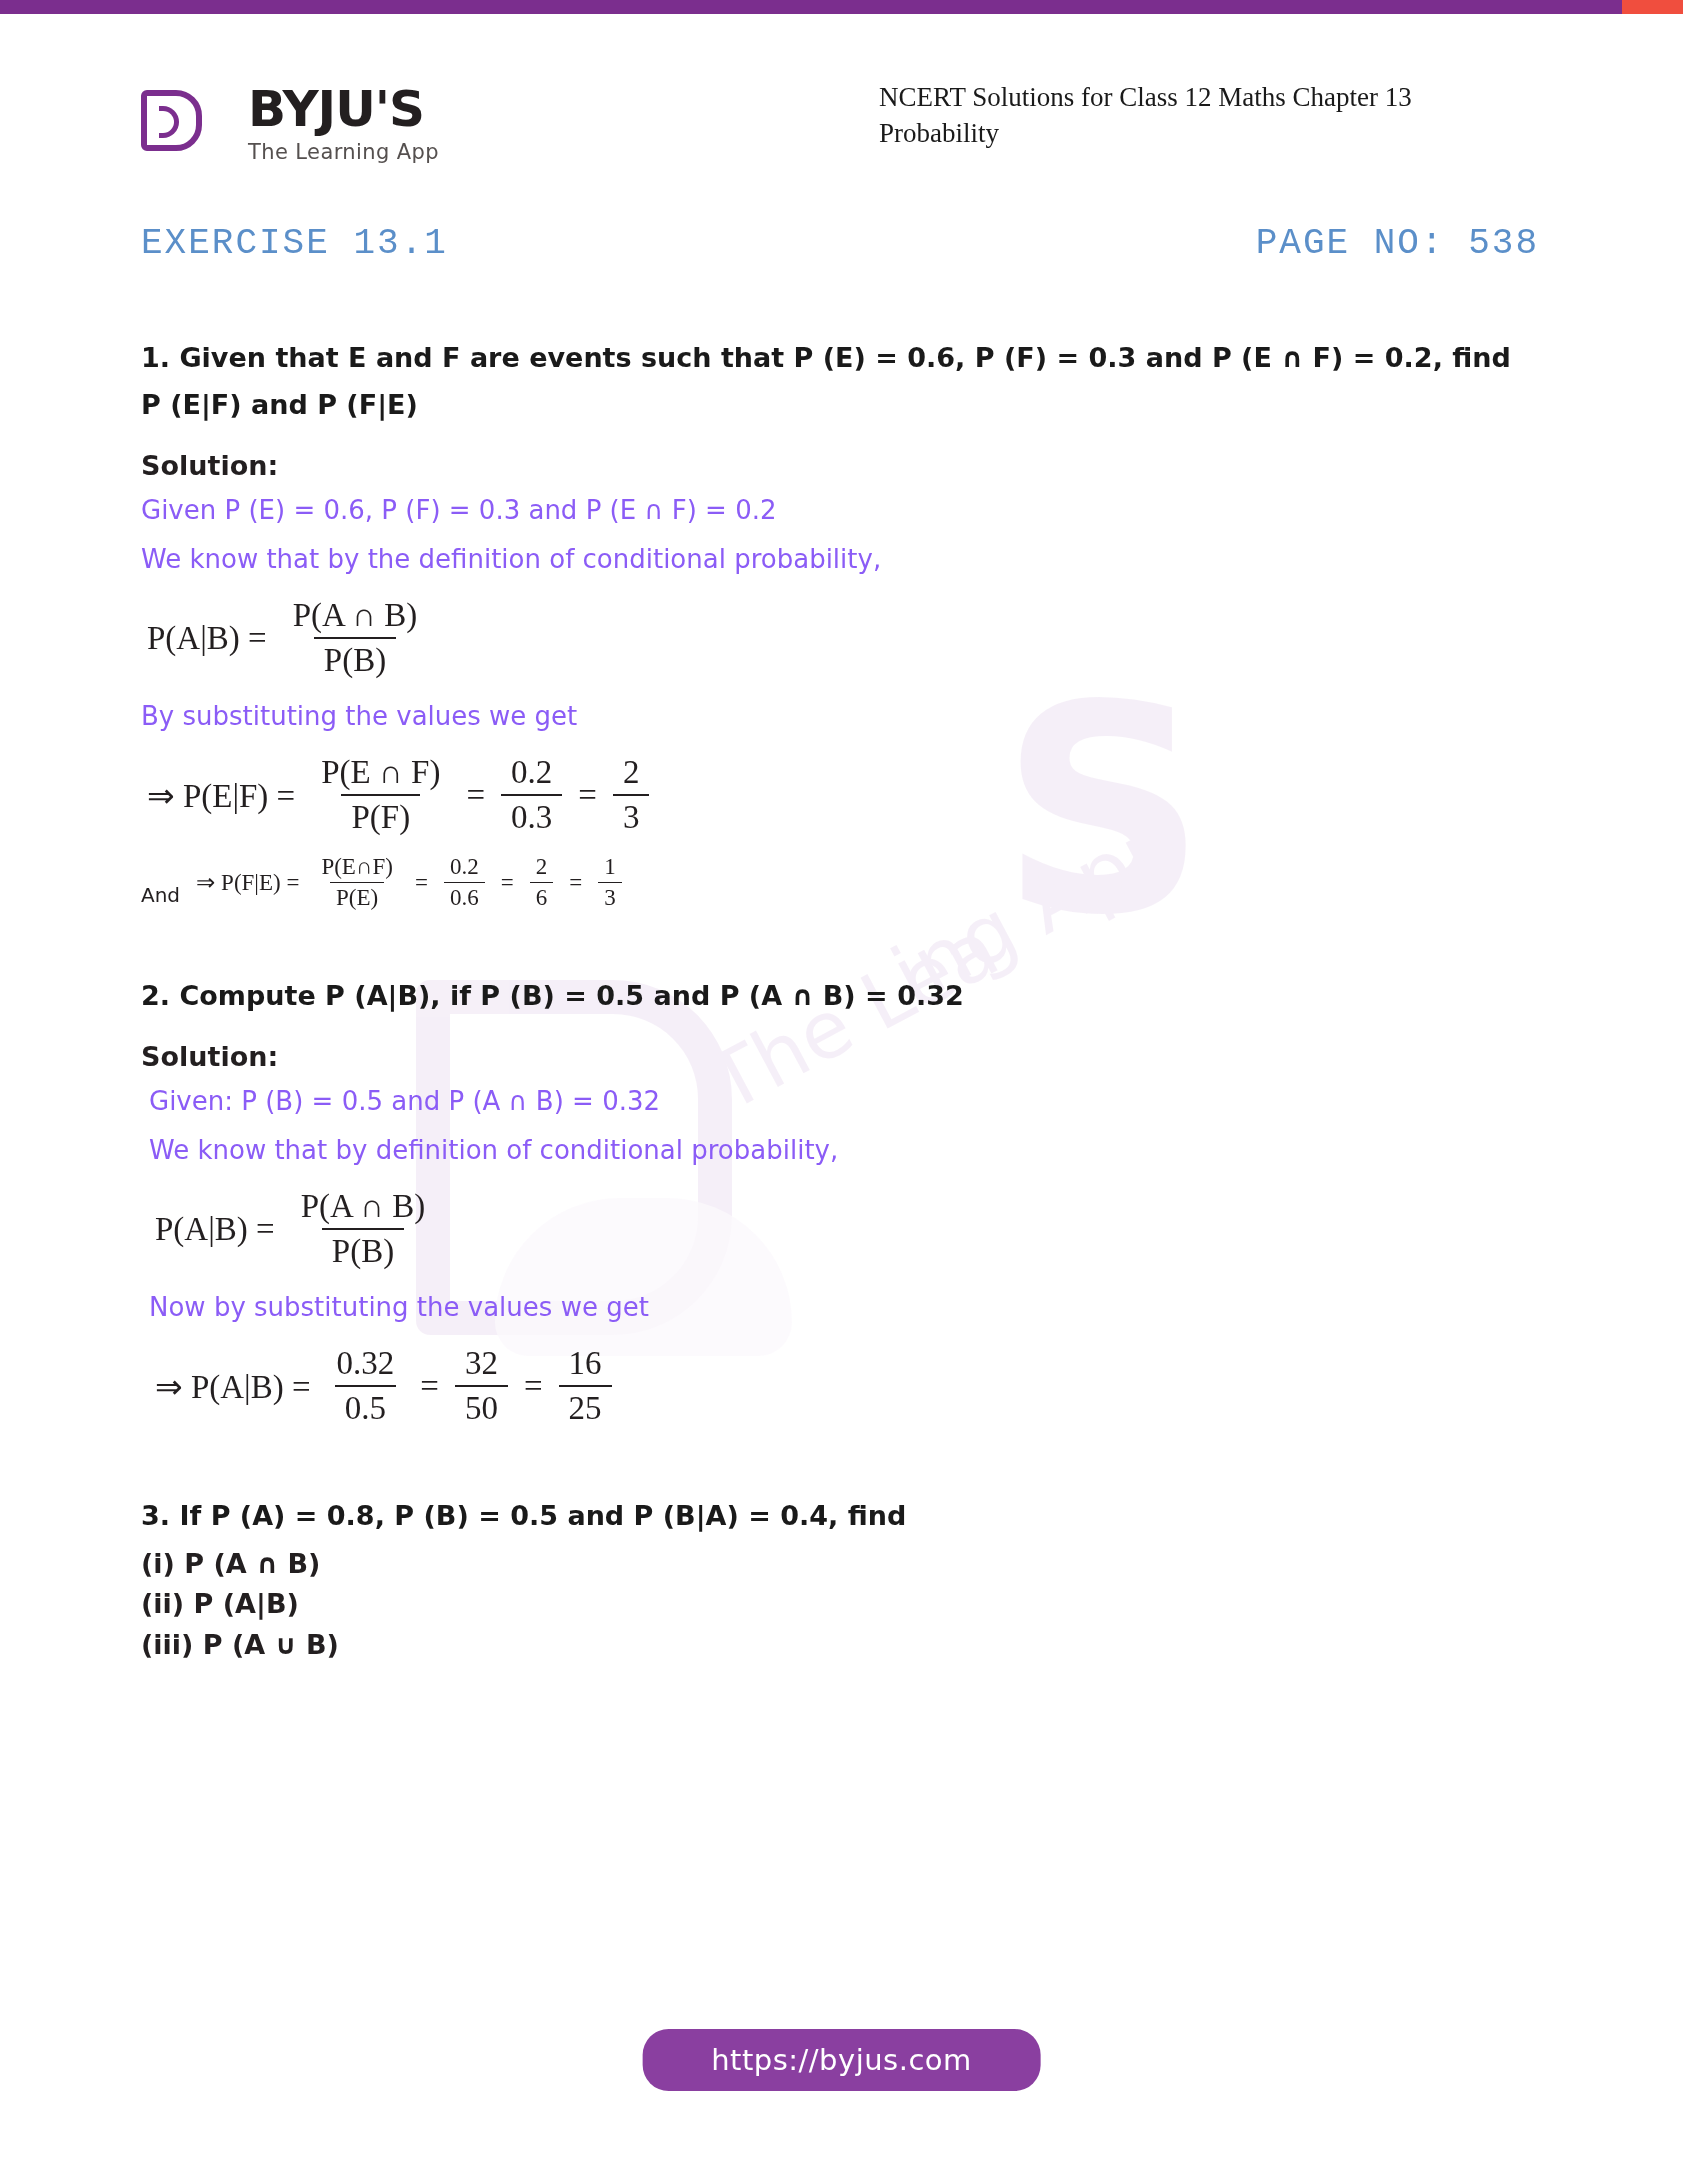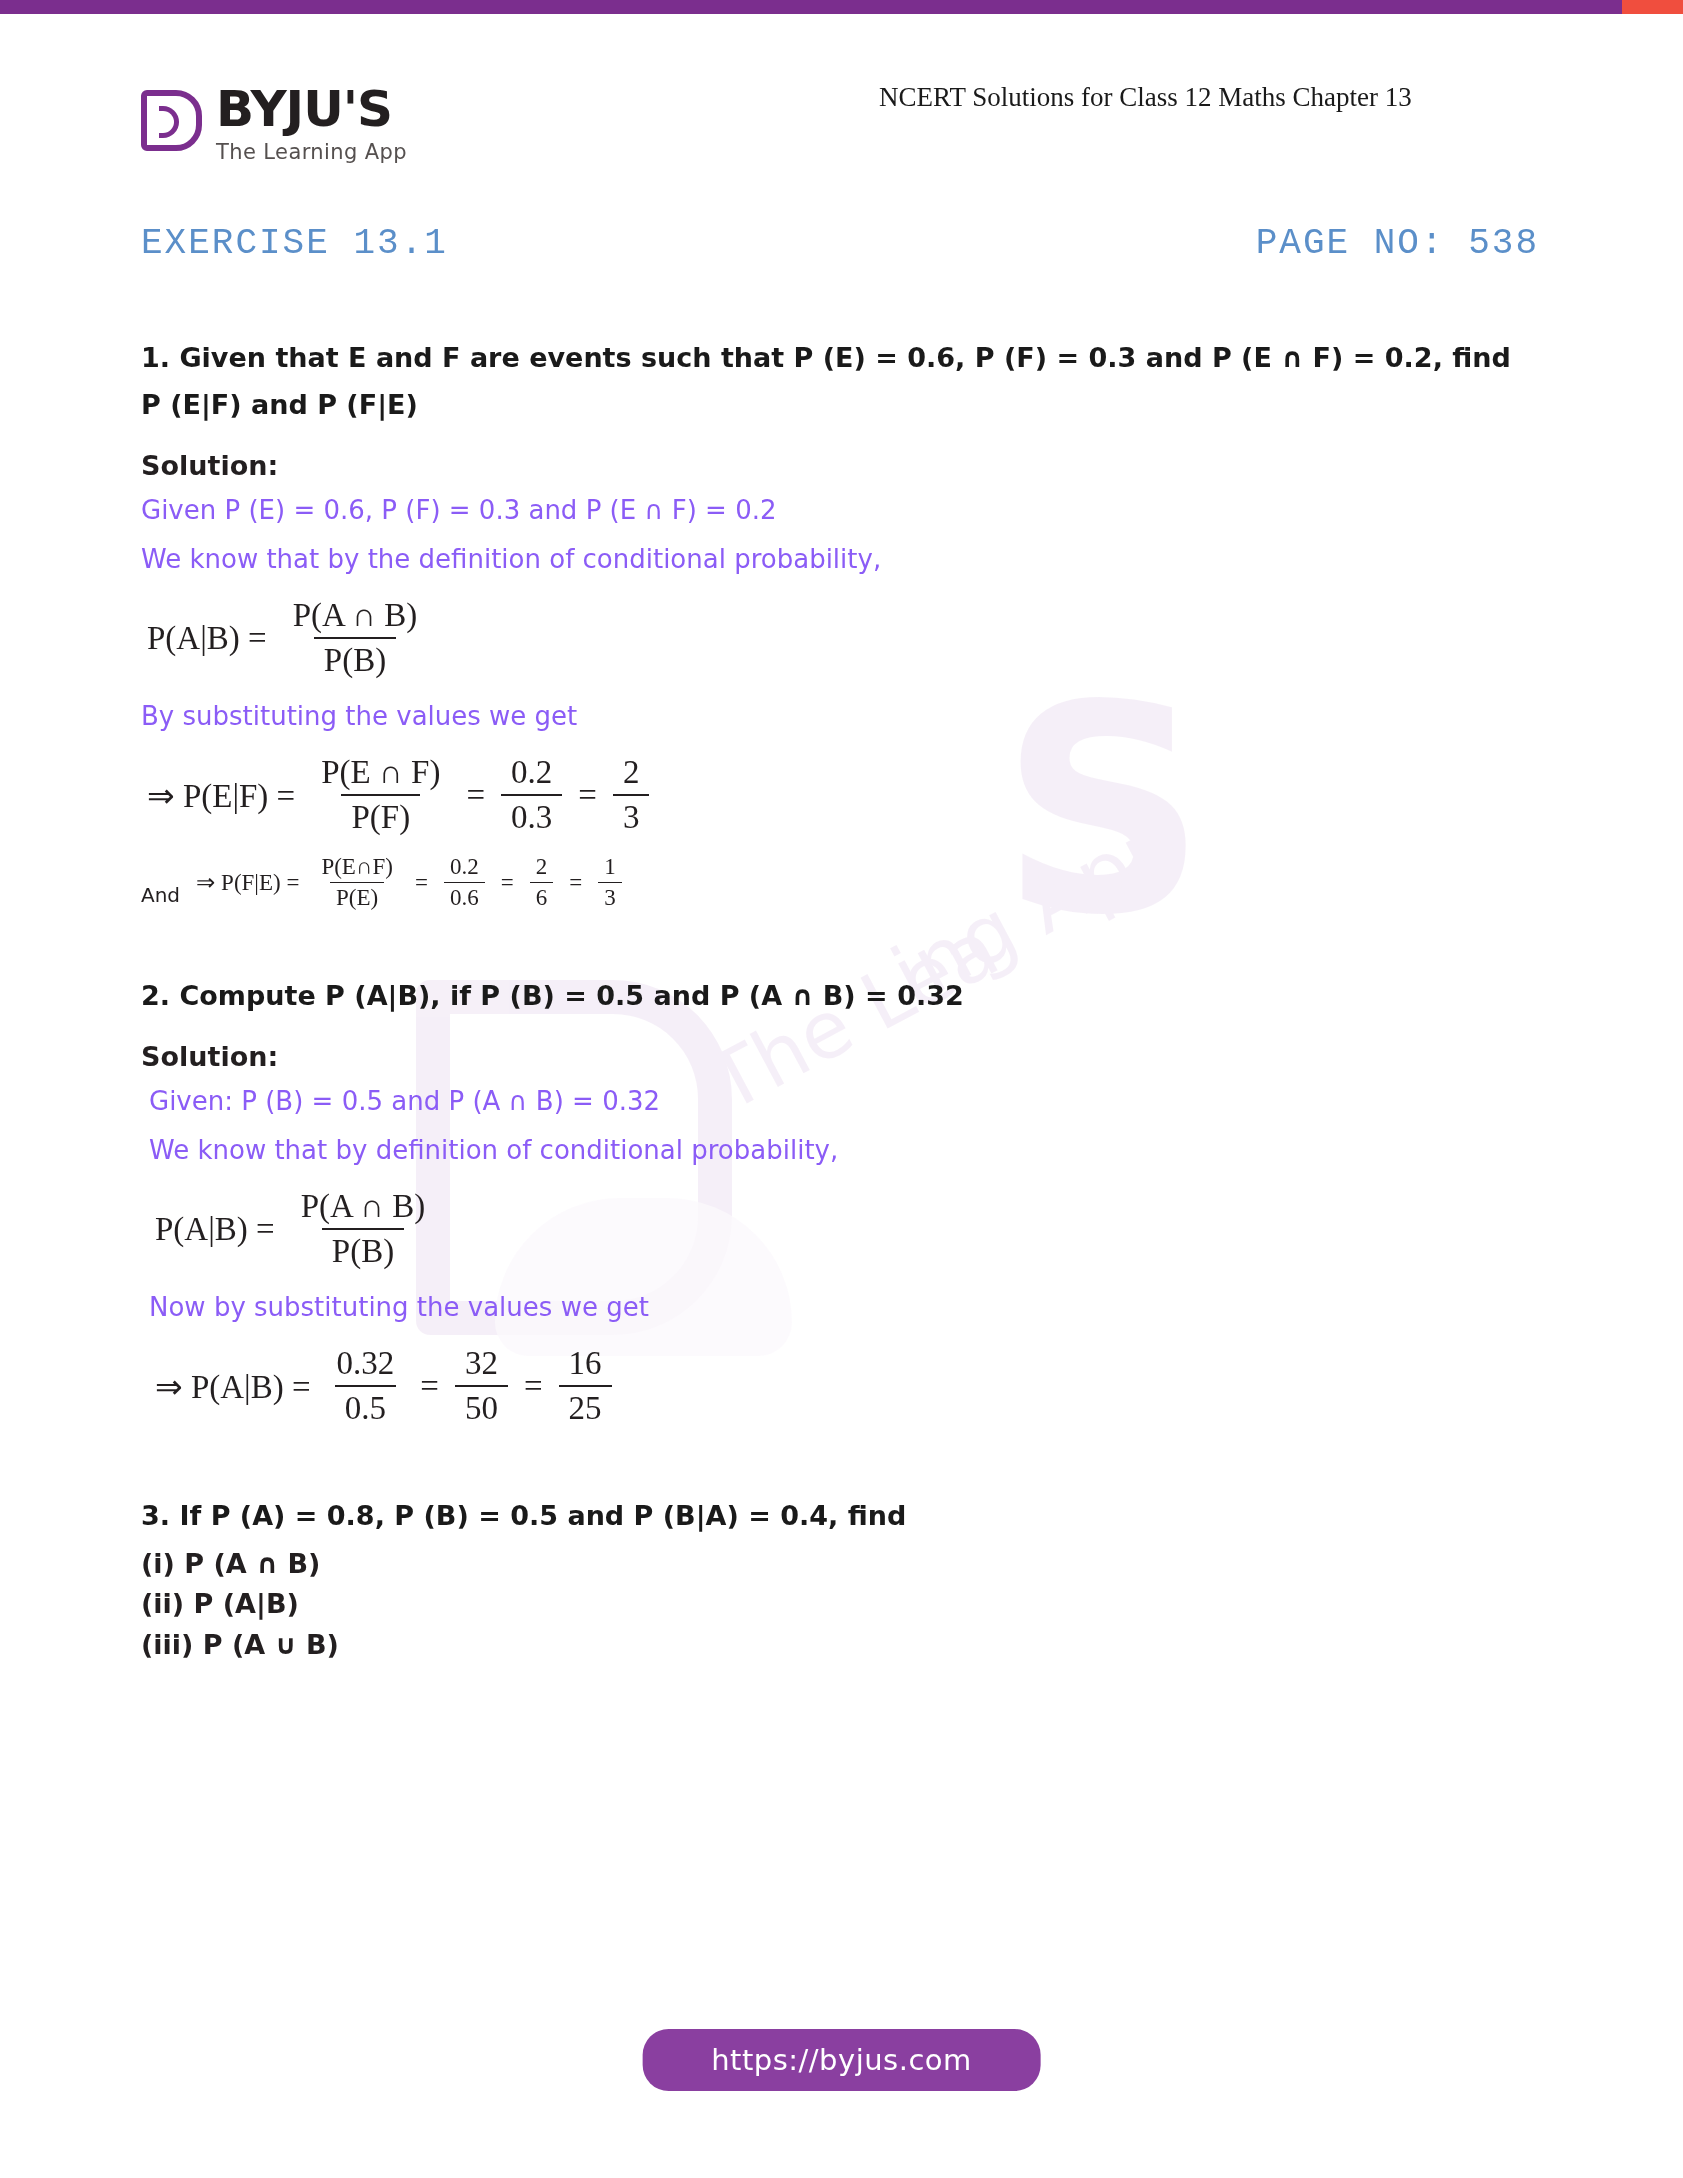--- a/index.html
+++ b/index.html
@@ -98,20 +98,21 @@
     opacity: 0.8;
   }
 
   
   .logo {
     position: absolute;
     left: 141px;
     top: 84px;
     display: flex;
     align-items: flex-start;
+    gap: 32px;
   }
   .logo-mark {
     width: 61px;
     height: 61px;
     border: 6px solid #7b2e8e;
     border-radius: 6px 26px 26px 6px;
     box-sizing: border-box;
     position: relative;
     margin-right: 14px;
     margin-top: 6px;
@@ -276,20 +277,21 @@
   <div class="logo">
     <div class="logo-mark"></div>
     <div class="logo-text">
       <div class="logo-title">BYJU'S</div>
       <div class="logo-sub">The Learning App</div>
     </div>
   </div>
 
   <div class="doc-title">
     <div>NCERT Solutions for Class 12 Maths Chapter 13</div>
+    <div>Probability</div>
   </div>
 
   <div class="exercise-row">
     <div>EXERCISE 13.1</div>
     <div>PAGE NO: 538</div>
   </div>
 
   <div class="content">
 
     <div>

